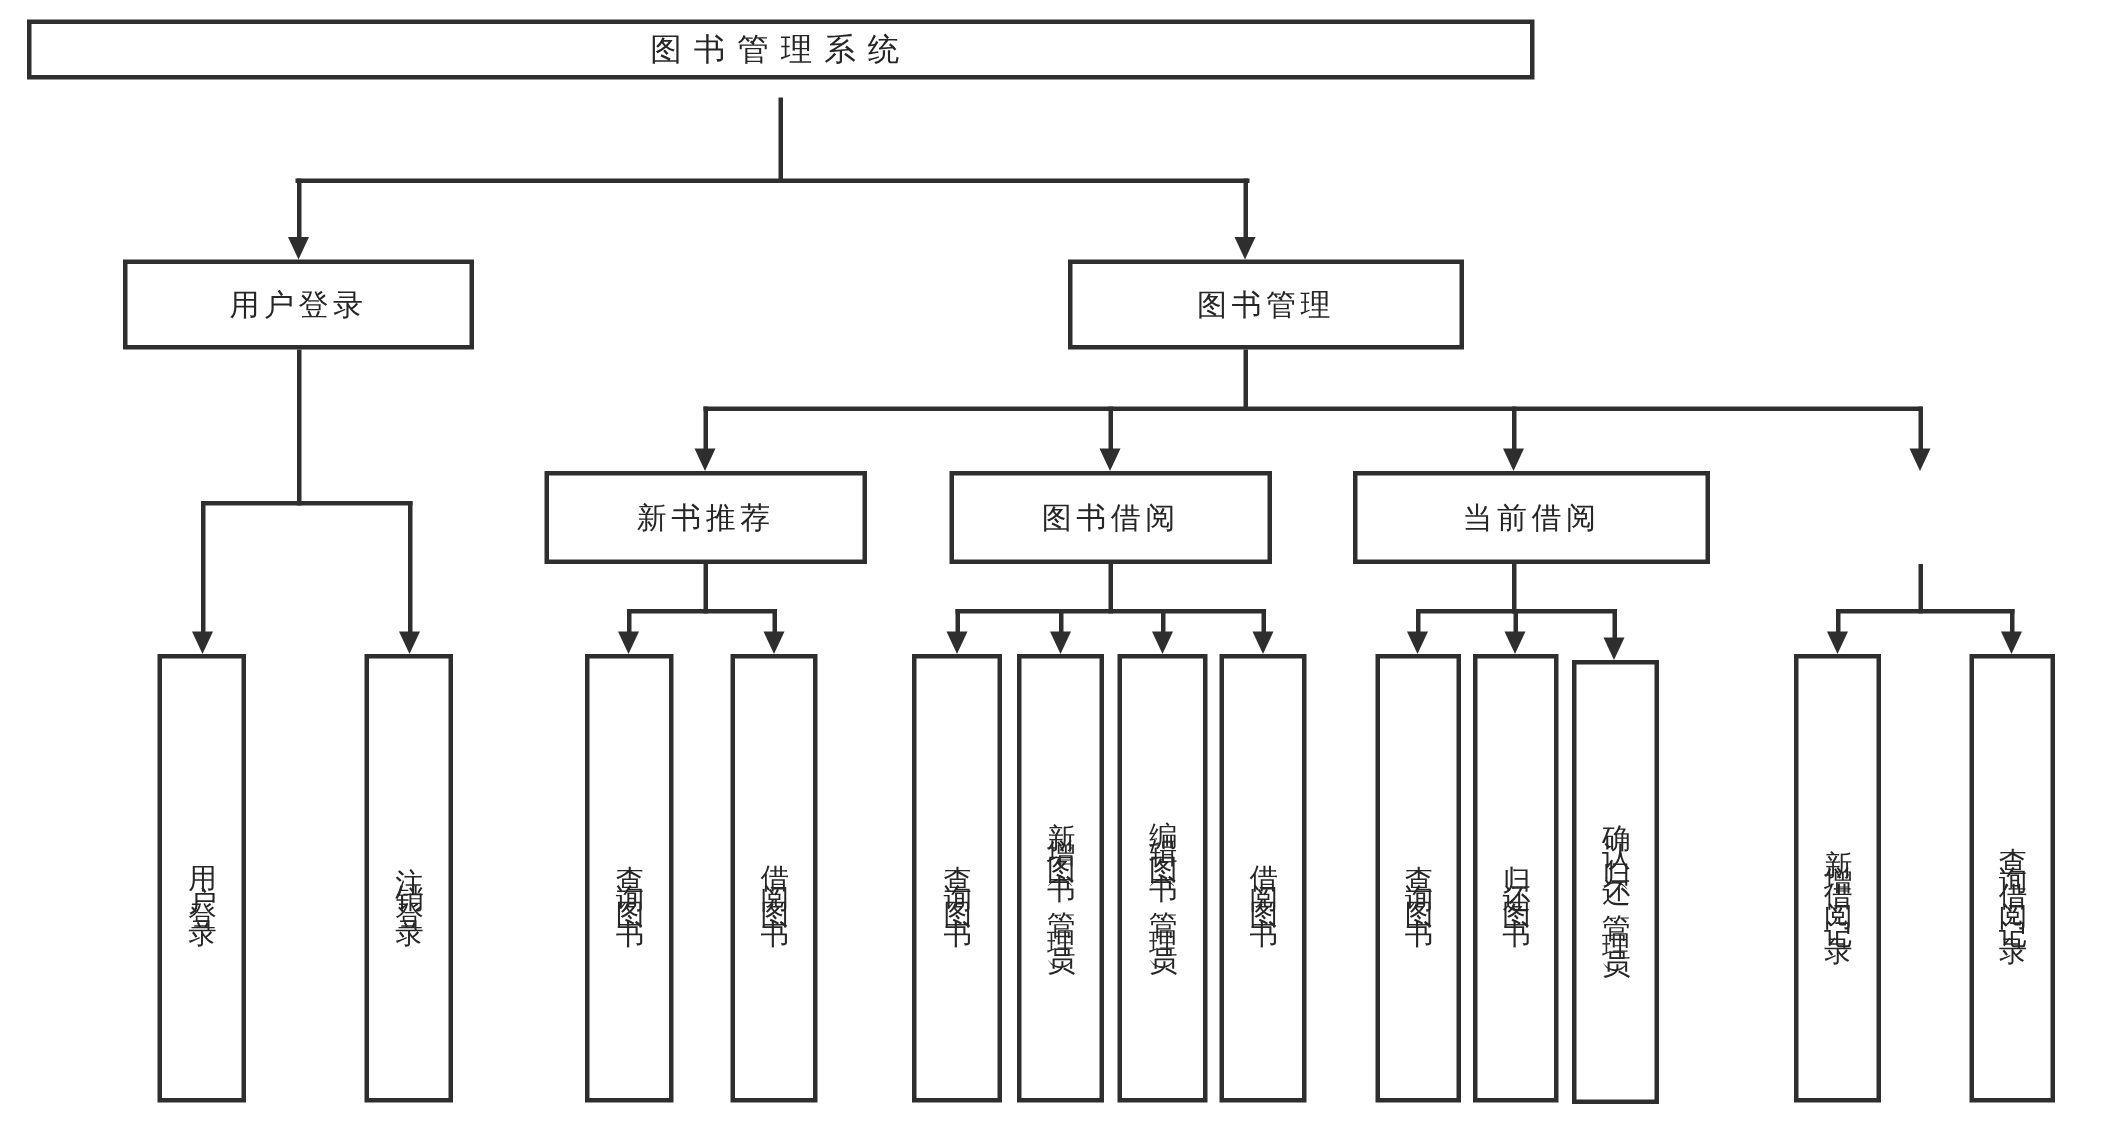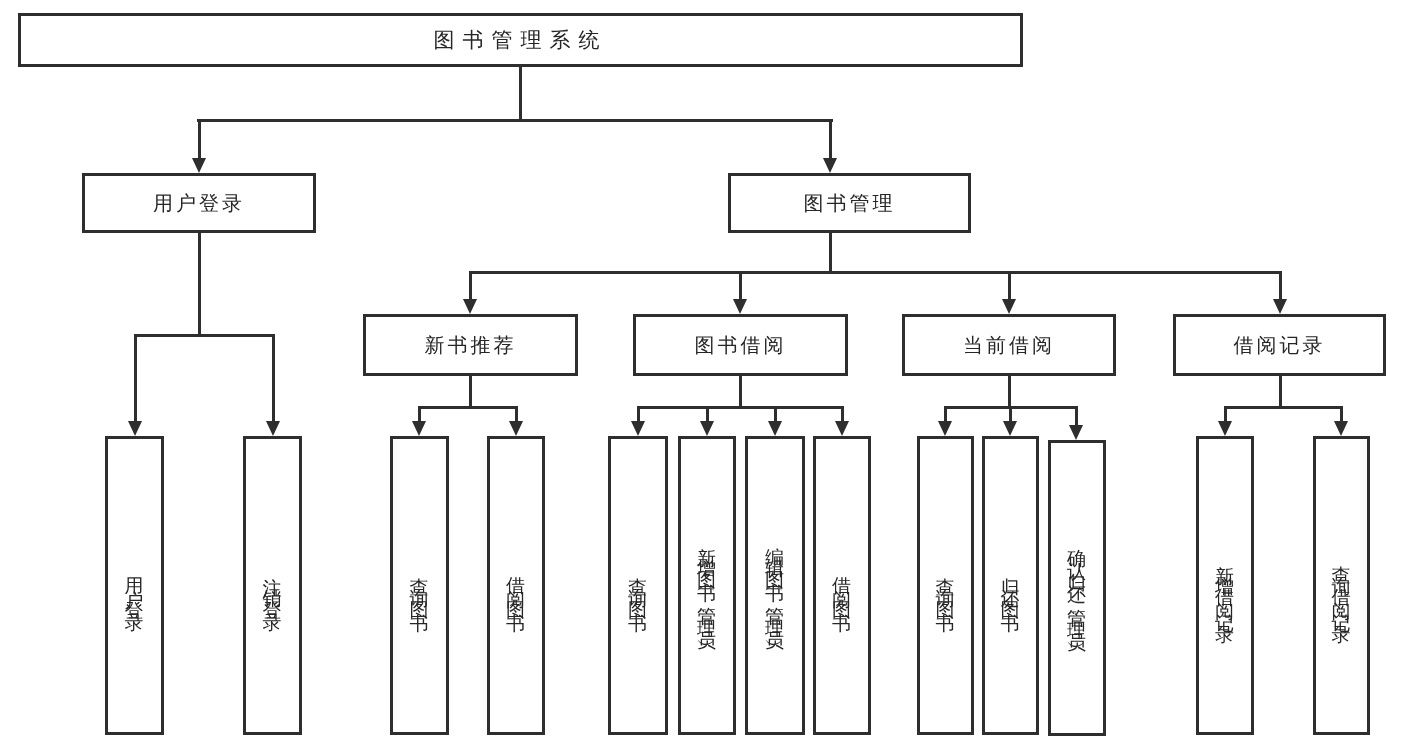--- a/index.html
+++ b/index.html
@@ -50,31 +50,31 @@
     font-size:17px;
     letter-spacing:1px;
     white-space:nowrap;
   }
 </style>
 </head>
 <body>
 
 <div id="stage">
 
-  <div class="box root-label" style="left:18px;top:13px;width:1005px;height:54px">图书管理系统</div>
+  <div class="box root-label" style="left:18px;top:13px;width:1005px;height:40px">图书管理系统</div>
 
   <div class="vline" style="left:519px;top:65px;height:57px"></div>
   <div class="hline" style="left:197px;top:119px;width:636px"></div>
   <div class="vline" style="left:198px;top:119px;height:41px"></div>
   <div class="arrow" style="left:192px;top:158px"></div>
   <div class="vline" style="left:829px;top:119px;height:41px"></div>
   <div class="arrow" style="left:823px;top:158px"></div>
 
   <div class="box h-label" style="left:82px;top:173px;width:234px;height:60px">用户登录</div>
-  <div class="box h-label" style="left:728px;top:173px;width:243px;height:60px">图书管理</div>
+  <div class="box h-label" style="left:712px;top:173px;width:264px;height:60px">图书管理</div>
 
   <div class="vline" style="left:198px;top:233px;height:104px"></div>
   <div class="hline" style="left:134px;top:334px;width:141px"></div>
   <div class="vline" style="left:134px;top:334px;height:88px"></div>
   <div class="arrow" style="left:128px;top:421px"></div>
   <div class="vline" style="left:272px;top:334px;height:88px"></div>
   <div class="arrow" style="left:266px;top:421px"></div>
 
   <div class="vline" style="left:829px;top:233px;height:41px"></div>
   <div class="hline" style="left:469px;top:271px;width:812px"></div>
@@ -82,22 +82,21 @@
   <div class="arrow" style="left:463px;top:299px"></div>
   <div class="vline" style="left:739px;top:271px;height:30px"></div>
   <div class="arrow" style="left:733px;top:299px"></div>
   <div class="vline" style="left:1008px;top:271px;height:30px"></div>
   <div class="arrow" style="left:1002px;top:299px"></div>
   <div class="vline" style="left:1279px;top:271px;height:30px"></div>
   <div class="arrow" style="left:1273px;top:299px"></div>
 
   <div class="box h-label" style="left:633px;top:314px;width:215px;height:62px">图书借阅</div>
   <div class="box h-label" style="left:363px;top:314px;width:215px;height:62px">新书推荐</div>
-  <div class="box h-label" style="left:902px;top:314px;width:214px;height:62px">当前借阅</div>
-  <div class="box h-label" style="left:1173px;top:314px;width:213px;height:62px">借阅记录</div>
+  <div class="box h-label" style="left:902px;top:314px;width:238px;height:62px">当前借阅</div>
 
   <div class="vline" style="left:469px;top:376px;height:33px"></div>
   <div class="hline" style="left:418px;top:406px;width:100px"></div>
   <div class="vline" style="left:418px;top:406px;height:17px"></div>
   <div class="arrow" style="left:412px;top:421px"></div>
   <div class="vline" style="left:515px;top:406px;height:17px"></div>
   <div class="arrow" style="left:509px;top:421px"></div>
 
   <div class="vline" style="left:739px;top:376px;height:33px"></div>
   <div class="hline" style="left:637px;top:406px;width:207px"></div>

